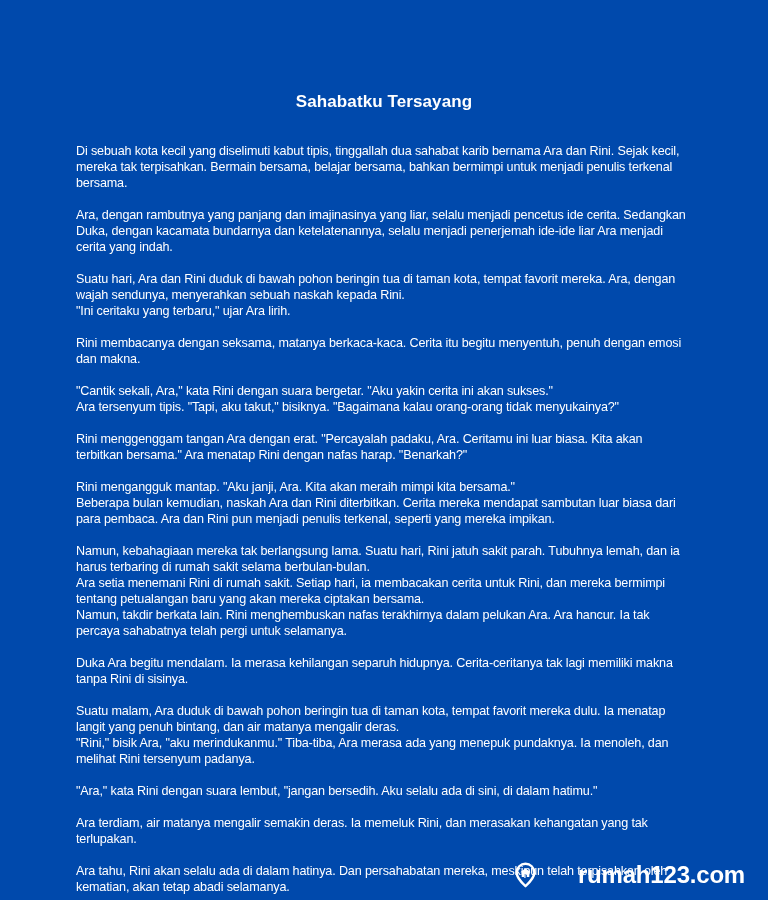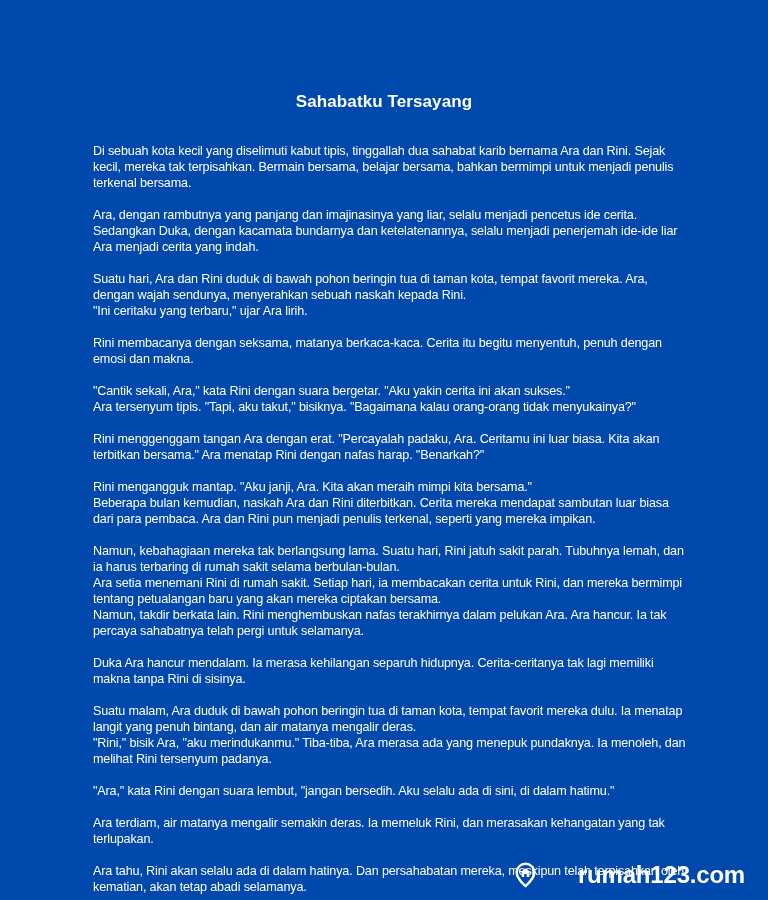--- a/index.html
+++ b/index.html
@@ -24,21 +24,21 @@
   }
   .body {
     box-sizing: border-box;
     padding: 15px 76px 0 76px;
     font-size: 12.6px;
     line-height: 16px;
     letter-spacing: -0.15px;
     font-weight: 400;
   }
   .para {
-    margin: 0 0 16px 17px;
+    margin: 0 0 16px 0;
   }
   .footer {
     position: absolute;
     right: 23px;
     bottom: 11px;
     display: flex;
     align-items: center;
     gap: 5px;
   }
   .logo-icon {
@@ -63,21 +63,21 @@
 
   <div class="body" id="story-body">
       <p class="para">Di sebuah kota kecil yang diselimuti kabut tipis, tinggallah dua sahabat karib bernama Ara dan Rini. Sejak kecil, mereka tak terpisahkan. Bermain bersama, belajar bersama, bahkan bermimpi untuk menjadi penulis terkenal bersama.</p>
       <p class="para">Ara, dengan rambutnya yang panjang dan imajinasinya yang liar, selalu menjadi pencetus ide cerita. Sedangkan Duka, dengan kacamata bundarnya dan ketelatenannya, selalu menjadi penerjemah ide-ide liar Ara menjadi cerita yang indah.</p>
       <p class="para">Suatu hari, Ara dan Rini duduk di bawah pohon beringin tua di taman kota, tempat favorit mereka. Ara, dengan wajah sendunya, menyerahkan sebuah naskah kepada Rini.<br>"Ini ceritaku yang terbaru," ujar Ara lirih.</p>
       <p class="para">Rini membacanya dengan seksama, matanya berkaca-kaca. Cerita itu begitu menyentuh, penuh dengan emosi dan makna.</p>
       <p class="para">"Cantik sekali, Ara," kata Rini dengan suara bergetar. "Aku yakin cerita ini akan sukses."<br>Ara tersenyum tipis. "Tapi, aku takut," bisiknya. "Bagaimana kalau orang-orang tidak menyukainya?"</p>
       <p class="para">Rini menggenggam tangan Ara dengan erat. "Percayalah padaku, Ara. Ceritamu ini luar biasa. Kita akan terbitkan bersama." Ara menatap Rini dengan nafas harap. "Benarkah?"</p>
       <p class="para">Rini mengangguk mantap. "Aku janji, Ara. Kita akan meraih mimpi kita bersama."<br>Beberapa bulan kemudian, naskah Ara dan Rini diterbitkan. Cerita mereka mendapat sambutan luar biasa dari para pembaca. Ara dan Rini pun menjadi penulis terkenal, seperti yang mereka impikan.</p>
       <p class="para">Namun, kebahagiaan mereka tak berlangsung lama. Suatu hari, Rini jatuh sakit parah. Tubuhnya lemah, dan ia harus terbaring di rumah sakit selama berbulan-bulan.<br>Ara setia menemani Rini di rumah sakit. Setiap hari, ia membacakan cerita untuk Rini, dan mereka bermimpi tentang petualangan baru yang akan mereka ciptakan bersama.<br>Namun, takdir berkata lain. Rini menghembuskan nafas terakhirnya dalam pelukan Ara. Ara hancur. Ia tak percaya sahabatnya telah pergi untuk selamanya.</p>
-      <p class="para">Duka Ara hancur mendalam. Ia merasa kehilangan separuh hidupnya. Cerita-ceritanya tak lagi memiliki makna tanpa Rini di sisinya.</p>
+      <p class="para">Duka Ara begitu mendalam. Ia merasa kehilangan separuh hidupnya. Cerita-ceritanya tak lagi memiliki makna tanpa Rini di sisinya.</p>
       <p class="para">Suatu malam, Ara duduk di bawah pohon beringin tua di taman kota, tempat favorit mereka dulu. Ia menatap langit yang penuh bintang, dan air matanya mengalir deras.<br>"Rini," bisik Ara, "aku merindukanmu." Tiba-tiba, Ara merasa ada yang menepuk pundaknya. Ia menoleh, dan melihat Rini tersenyum padanya.</p>
       <p class="para">"Ara," kata Rini dengan suara lembut, "jangan bersedih. Aku selalu ada di sini, di dalam hatimu."</p>
       <p class="para">Ara terdiam, air matanya mengalir semakin deras. Ia memeluk Rini, dan merasakan kehangatan yang tak terlupakan.</p>
       <p class="para">Ara tahu, Rini akan selalu ada di dalam hatinya. Dan persahabatan mereka, meskipun telah terpisahkan oleh kematian, akan tetap abadi selamanya.</p>
     </div>
 
   <div class="footer">
     <span class="logo-icon">
       <svg viewBox="0 0 24 28" xmlns="http://www.w3.org/2000/svg" aria-hidden="true">
         <path d="M12 26 C12 26 21.5 17.6 21.5 11.3 C21.5 6 17.2 1.8 12 1.8 C6.8 1.8 2.5 6 2.5 11.3 C2.5 17.6 12 26 12 26 Z" fill="none" stroke="#FFFFFF" stroke-width="2.6" stroke-linejoin="round"></path>

